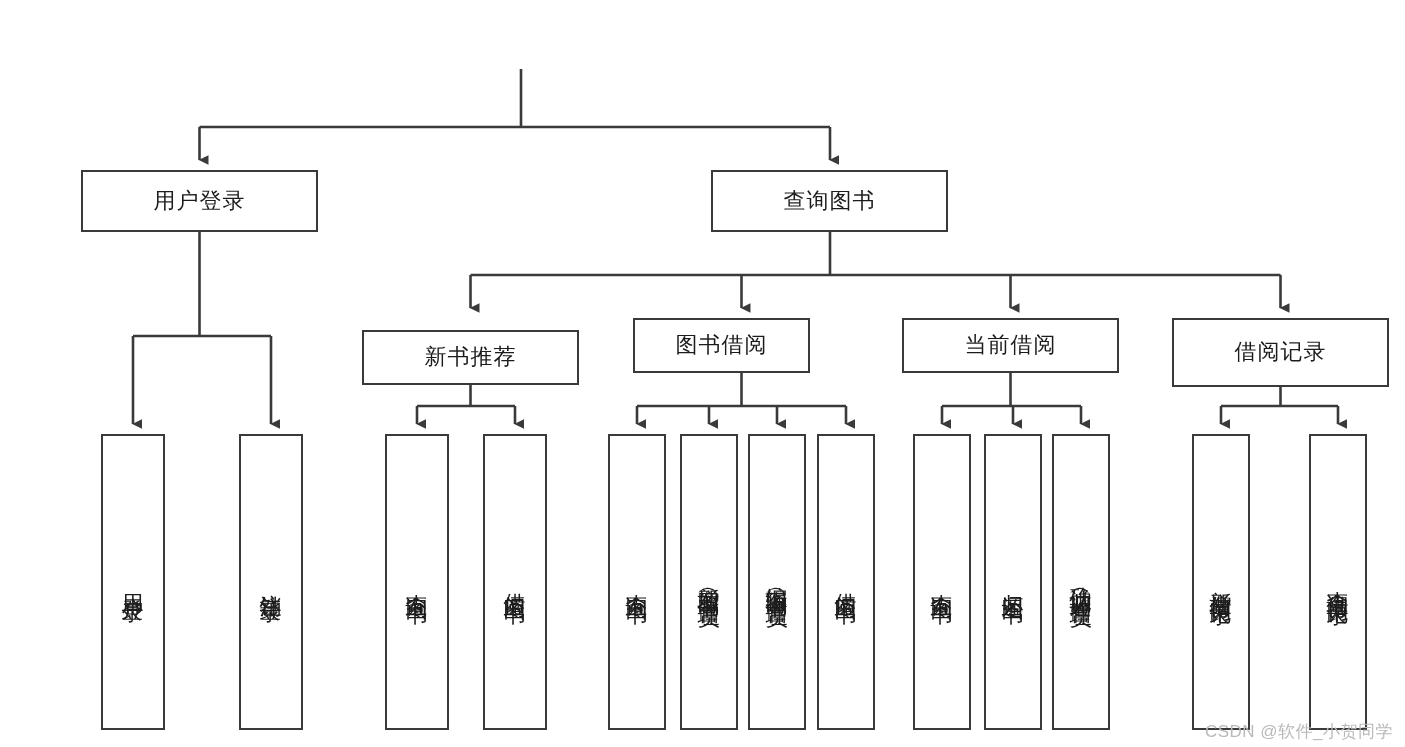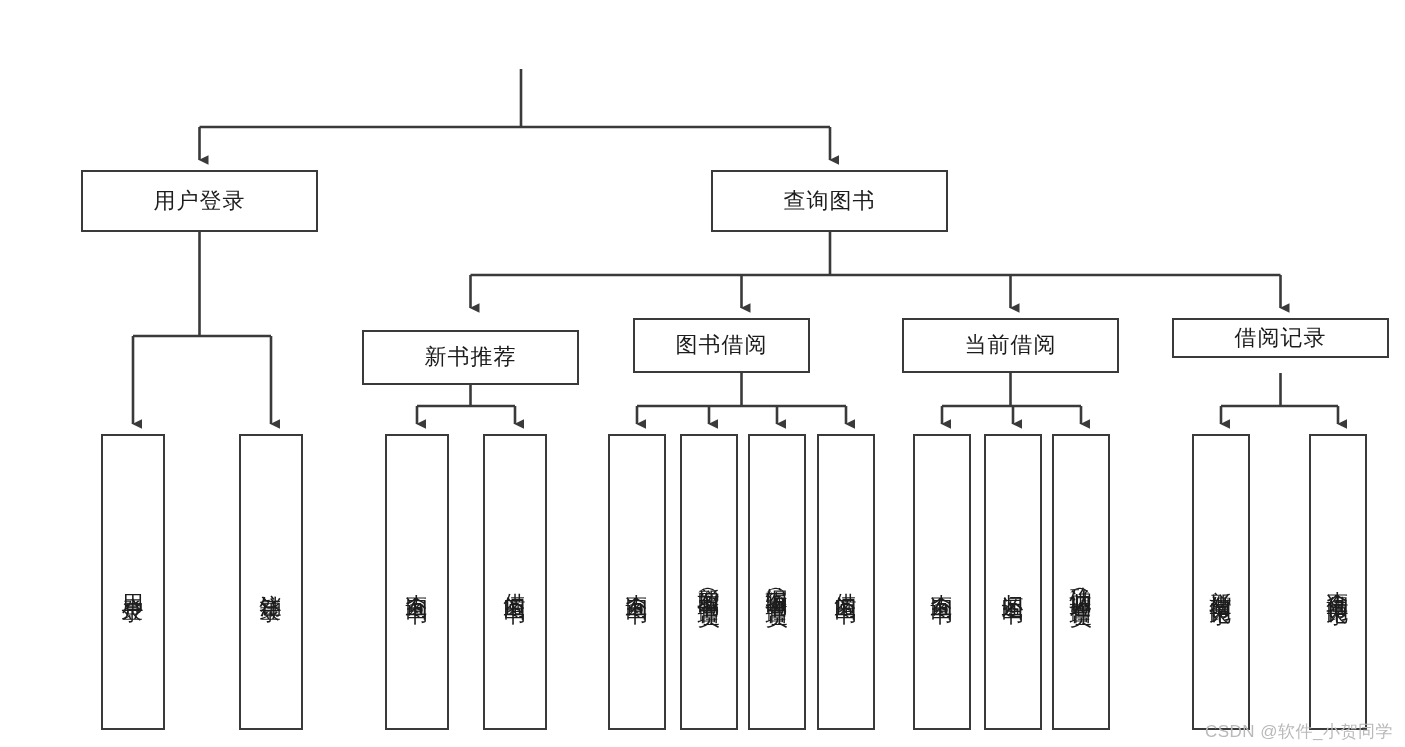--- a/index.html
+++ b/index.html
@@ -130,21 +130,21 @@
 
   <div class="node h" style="left:362px;top:318px;width:217px;height:55px;margin-top:12px;">
     <span>新书推荐</span>
   </div>
   <div class="node h" style="left:633px;top:318px;width:177px;height:55px;">
     <span>图书借阅</span>
   </div>
   <div class="node h" style="left:902px;top:318px;width:217px;height:55px;">
     <span>当前借阅</span>
   </div>
-  <div class="node h" style="left:1172px;top:318px;width:217px;height:40px;">
+  <div class="node h" style="left:1172px;top:318px;width:217px;height:69px;">
     <span>借阅记录</span>
   </div>
 
   <div class="node v" style="left:101px;top:434px;width:64px;height:296px;">
     <span class="vtext">用户登录</span>
   </div>
   <div class="node v" style="left:239px;top:434px;width:64px;height:296px;">
     <span class="vtext">注销登录</span>
   </div>
 

